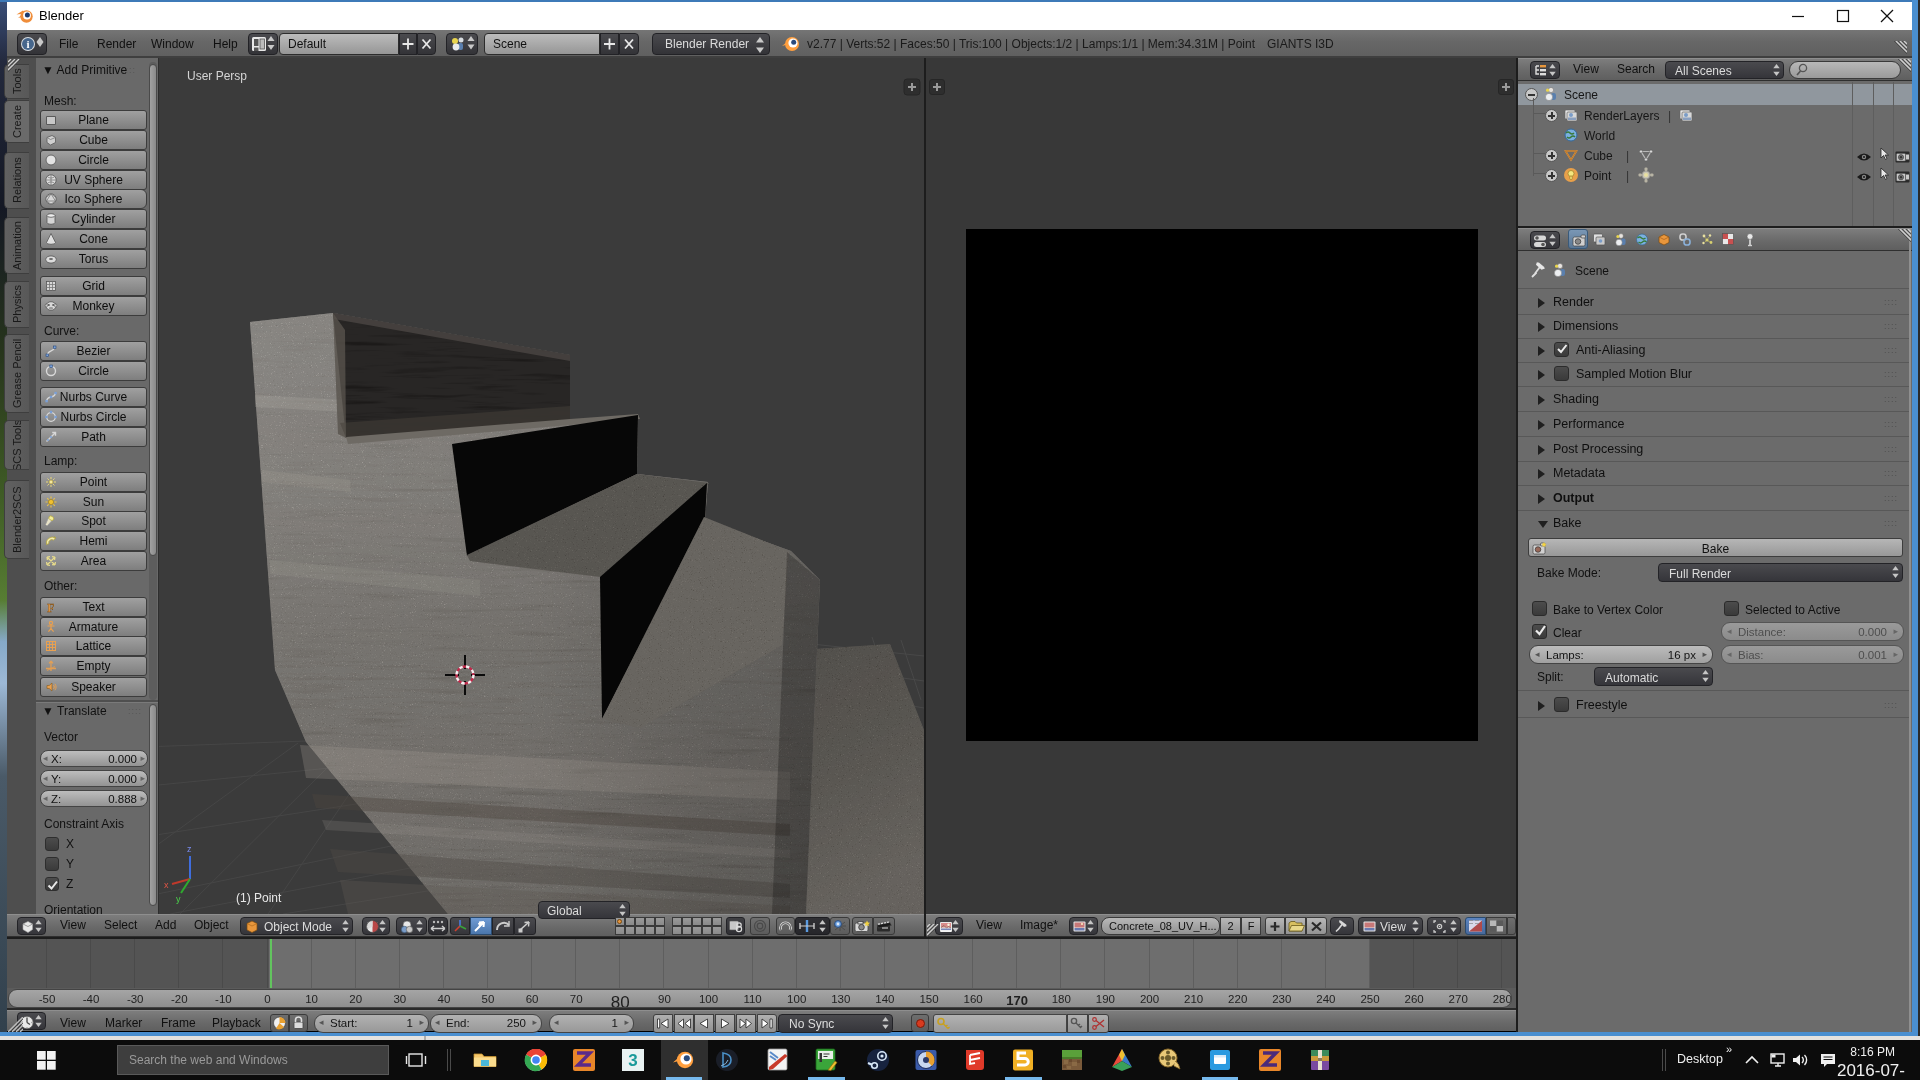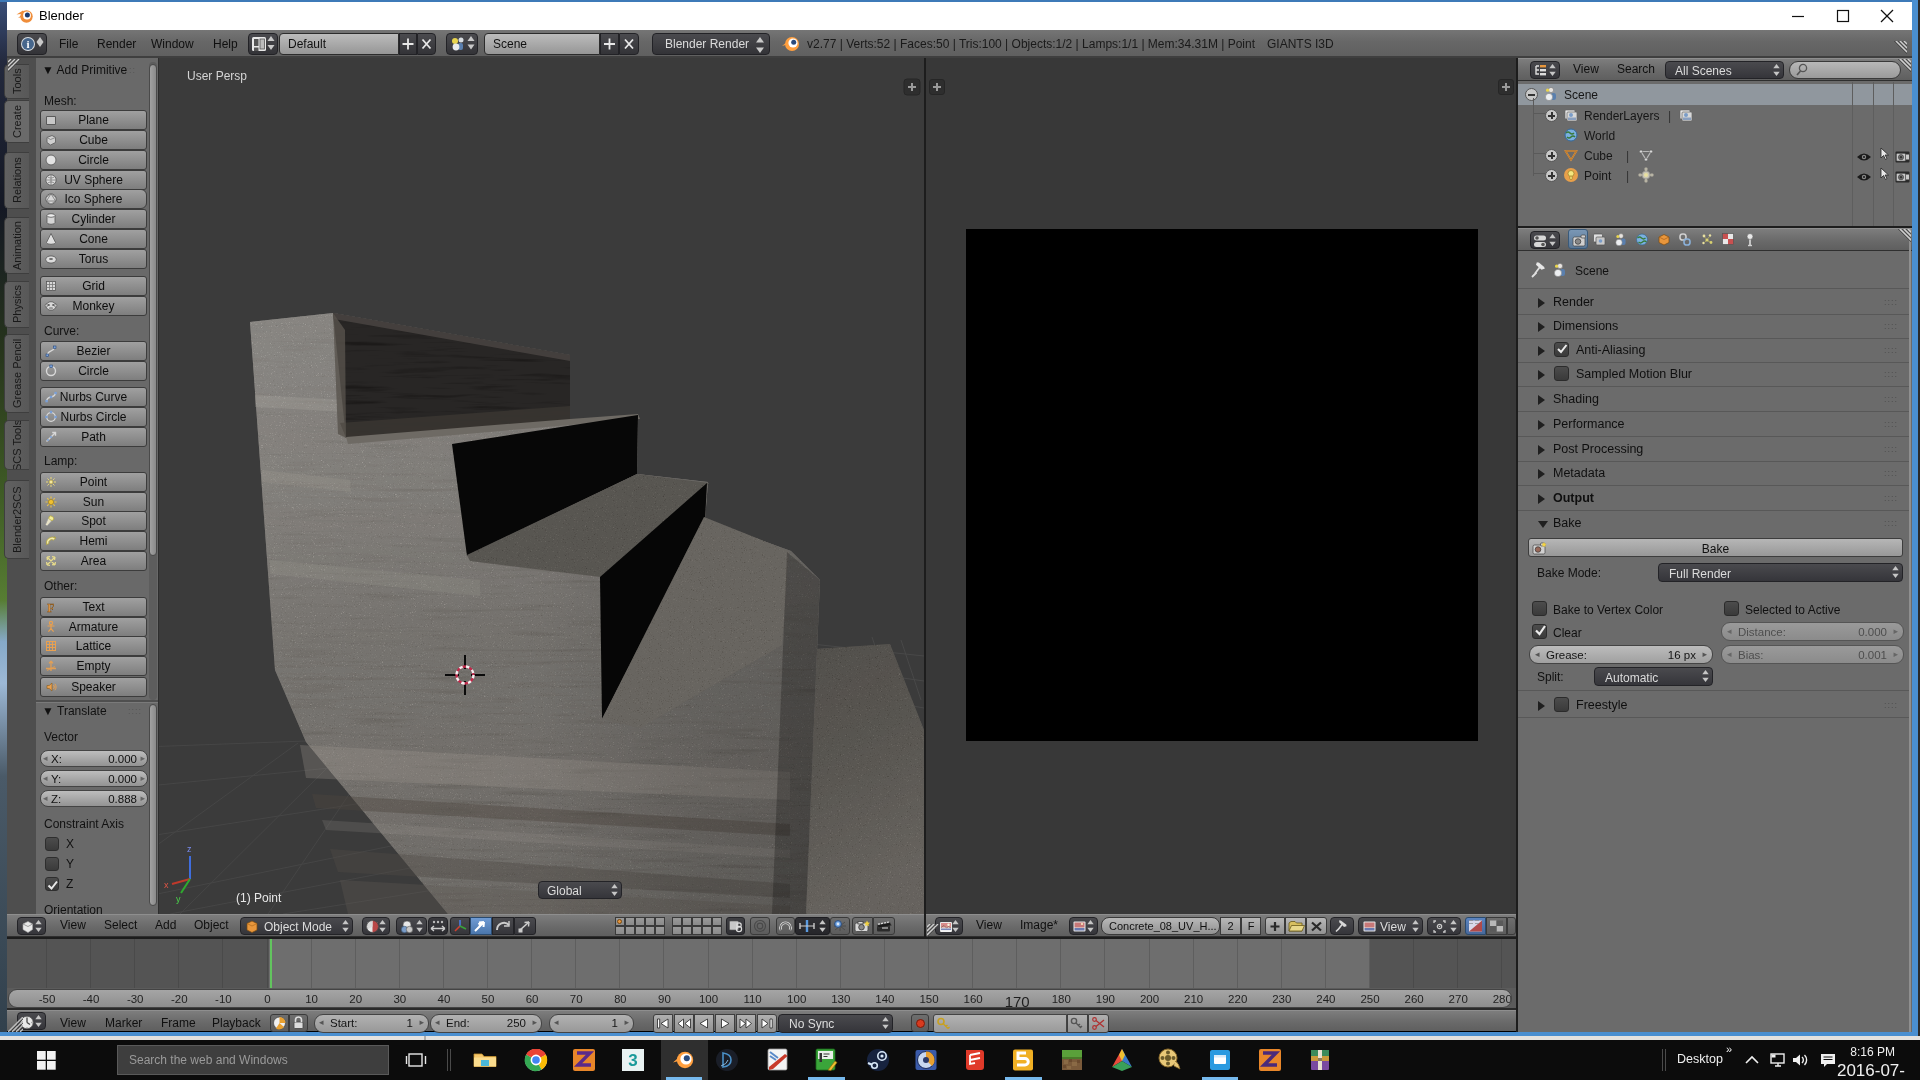--- a/index.html
+++ b/index.html
@@ -552,21 +552,21 @@
 <div class="abs" style="left:42px;width:22px;height:18px;background:linear-gradient(#4a4a4e,#35353a);border:1px solid #232327;"><svg width="20" height="16" viewBox="0 0 20 16">
         <path d="M4,12 A7,7 0 0,1 16,7" fill="none" stroke="#ccc" stroke-width="2"></path>
         <path d="M16,3 v5 h-5" fill="none" stroke="#ccc" stroke-width="1.4"></path>
       </svg></div>
 <div class="abs" style="left:64px;width:22px;height:18px;background:linear-gradient(#4a4a4e,#35353a);border:1px solid #232327;border-radius:0 3px 3px 0;"><svg width="20" height="16" viewBox="0 0 20 16">
         <path d="M5,12 L14,4" stroke="#ccc" stroke-width="1.6"></path>
         <path d="M14,4 l-4.5,0.5 M14,4 l-0.5,4.5" stroke="#ccc" stroke-width="1.4"></path>
         <rect x="3.5" y="10.5" width="4" height="4" fill="#ccc"></rect>
       </svg></div>
 </div>
-<div class="hbtn" style="top:881px;left:538px;width:84px;text-decoration:underline;">
+<div class="hbtn" style="top:901px;left:538px;width:92px;text-decoration:underline;">
     <span style="position:absolute;left:8px;top:2px;font-size:12px;color:#dcdcdc;">Global</span>
     <svg class="spinv" viewBox="0 0 9 15">
       <path d="M4.5,1 l3.4,4.6 h-6.8 Z" fill="#c6c6c6"></path>
       <path d="M4.5,14 l-3.4,-4.6 h6.8 Z" fill="#c6c6c6"></path>
     </svg>
   </div>
 <div class="abs" style="left:615px;top:916.5px;width:51px;height:19px;">
     <div class="abs" style="left:0px;top:0px;width:10px;height:9px;background:linear-gradient(#9a9a9a,#8a8a8a);border:1px solid #3a3a3a;"></div>
     <div class="abs" style="left:10px;top:0px;width:10px;height:9px;background:linear-gradient(#9a9a9a,#8a8a8a);border:1px solid #3a3a3a;"></div>
     <div class="abs" style="left:20px;top:0px;width:10px;height:9px;background:linear-gradient(#9a9a9a,#8a8a8a);border:1px solid #3a3a3a;"></div>
@@ -759,30 +759,30 @@
     <div class="abs" style="left:150.3px;top:3px;width:40px;text-align:center;font-size:11.5px;color:#1f1f1f;">-20</div>
     <div class="abs" style="left:194.4px;top:3px;width:40px;text-align:center;font-size:11.5px;color:#1f1f1f;">-10</div>
     <div class="abs" style="left:238.5px;top:3px;width:40px;text-align:center;font-size:11.5px;color:#1f1f1f;">0</div>
     <div class="abs" style="left:282.6px;top:3px;width:40px;text-align:center;font-size:11.5px;color:#1f1f1f;">10</div>
     <div class="abs" style="left:326.7px;top:3px;width:40px;text-align:center;font-size:11.5px;color:#1f1f1f;">20</div>
     <div class="abs" style="left:370.8px;top:3px;width:40px;text-align:center;font-size:11.5px;color:#1f1f1f;">30</div>
     <div class="abs" style="left:414.9px;top:3px;width:40px;text-align:center;font-size:11.5px;color:#1f1f1f;">40</div>
     <div class="abs" style="left:459.0px;top:3px;width:40px;text-align:center;font-size:11.5px;color:#1f1f1f;">50</div>
     <div class="abs" style="left:503.1px;top:3px;width:40px;text-align:center;font-size:11.5px;color:#1f1f1f;">60</div>
     <div class="abs" style="left:547.2px;top:3px;width:40px;text-align:center;font-size:11.5px;color:#1f1f1f;">70</div>
-    <div class="abs" style="left:591.3px;top:3px;width:40px;text-align:center;font-size:11px;color:#1f1f1f;">80</div>
+    <div class="abs" style="left:591.3px;top:3px;width:40px;text-align:center;font-size:17px;color:#1f1f1f;">80</div>
     <div class="abs" style="left:635.4px;top:3px;width:40px;text-align:center;font-size:11.5px;color:#1f1f1f;">90</div>
     <div class="abs" style="left:679.5px;top:3px;width:40px;text-align:center;font-size:11.5px;color:#1f1f1f;">100</div>
     <div class="abs" style="left:723.6px;top:3px;width:40px;text-align:center;font-size:11.5px;color:#1f1f1f;">110</div>
     <div class="abs" style="left:767.7px;top:3px;width:40px;text-align:center;font-size:11.5px;color:#1f1f1f;">100</div>
     <div class="abs" style="left:811.8px;top:3px;width:40px;text-align:center;font-size:11.5px;color:#1f1f1f;">130</div>
     <div class="abs" style="left:855.9px;top:3px;width:40px;text-align:center;font-size:11.5px;color:#1f1f1f;">140</div>
     <div class="abs" style="left:900.0px;top:3px;width:40px;text-align:center;font-size:11.5px;color:#1f1f1f;">150</div>
     <div class="abs" style="left:944.1px;top:3px;width:40px;text-align:center;font-size:11.5px;color:#1f1f1f;">160</div>
-    <div class="abs" style="left:988.2px;top:3px;width:40px;text-align:center;font-size:15px;color:#1f1f1f;">170</div>
+    <div class="abs" style="left:988.2px;top:3px;width:40px;text-align:center;font-size:13px;color:#1f1f1f;font-weight:bold;">170</div>
     <div class="abs" style="left:1032.3px;top:3px;width:40px;text-align:center;font-size:11.5px;color:#1f1f1f;">180</div>
     <div class="abs" style="left:1076.4px;top:3px;width:40px;text-align:center;font-size:11.5px;color:#1f1f1f;">190</div>
     <div class="abs" style="left:1120.5px;top:3px;width:40px;text-align:center;font-size:11.5px;color:#1f1f1f;">200</div>
     <div class="abs" style="left:1164.6px;top:3px;width:40px;text-align:center;font-size:11.5px;color:#1f1f1f;">210</div>
     <div class="abs" style="left:1208.7px;top:3px;width:40px;text-align:center;font-size:11.5px;color:#1f1f1f;">220</div>
     <div class="abs" style="left:1252.8px;top:3px;width:40px;text-align:center;font-size:11.5px;color:#1f1f1f;">230</div>
     <div class="abs" style="left:1296.9px;top:3px;width:40px;text-align:center;font-size:11.5px;color:#1f1f1f;">240</div>
     <div class="abs" style="left:1341.0px;top:3px;width:40px;text-align:center;font-size:11.5px;color:#1f1f1f;">250</div>
     <div class="abs" style="left:1385.1px;top:3px;width:40px;text-align:center;font-size:11.5px;color:#1f1f1f;">260</div>
     <div class="abs" style="left:1429.2px;top:3px;width:40px;text-align:center;font-size:11.5px;color:#1f1f1f;">270</div>
@@ -1212,21 +1212,21 @@
     <path d="M3,7.5 L6.5,11 L12,3" fill="none" stroke="#ececec" stroke-width="2.2"></path>
   </svg>
 <div class="abs" style="left:1553px;top:626px;font-size:12px;color:#101010;">Clear</div>
 <div class="abs" style="left:1721px;top:622px;width:183px;height:19px;background:linear-gradient(#9a9a9a,#8b8b8b);border:1px solid #555;border-radius:9px;font-size:11.5px;color:#4e4e4e;">
     <span style="position:absolute;left:16px;top:2.5px;">Distance:</span>
     <span style="position:absolute;right:16px;top:2.5px;">0.000</span>
     <span style="position:absolute;left:5px;top:2.5px;font-size:9px;color:#666;">◂</span>
     <span style="position:absolute;right:5px;top:2.5px;font-size:9px;color:#666;">▸</span>
   </div>
 <div class="abs" style="left:1529px;top:645px;width:184px;height:19px;background:linear-gradient(#bcbcbc,#a0a0a0);border:1px solid #444;border-radius:9px;font-size:11.5px;color:#141414;">
-    <span style="position:absolute;left:16px;top:2.5px;">Grease:</span>
+    <span style="position:absolute;left:16px;top:2.5px;">Lamps:</span>
     <span style="position:absolute;right:16px;top:2.5px;">16 px</span>
     <span style="position:absolute;left:5px;top:2.5px;font-size:9px;color:#555;">◂</span>
     <span style="position:absolute;right:5px;top:2.5px;font-size:9px;color:#555;">▸</span>
   </div>
 <div class="abs" style="left:1721px;top:645px;width:183px;height:19px;background:linear-gradient(#9a9a9a,#8b8b8b);border:1px solid #555;border-radius:9px;font-size:11.5px;color:#4e4e4e;">
     <span style="position:absolute;left:16px;top:2.5px;">Bias:</span>
     <span style="position:absolute;right:16px;top:2.5px;">0.001</span>
     <span style="position:absolute;left:5px;top:2.5px;font-size:9px;color:#666;">◂</span>
     <span style="position:absolute;right:5px;top:2.5px;font-size:9px;color:#666;">▸</span>
   </div>

